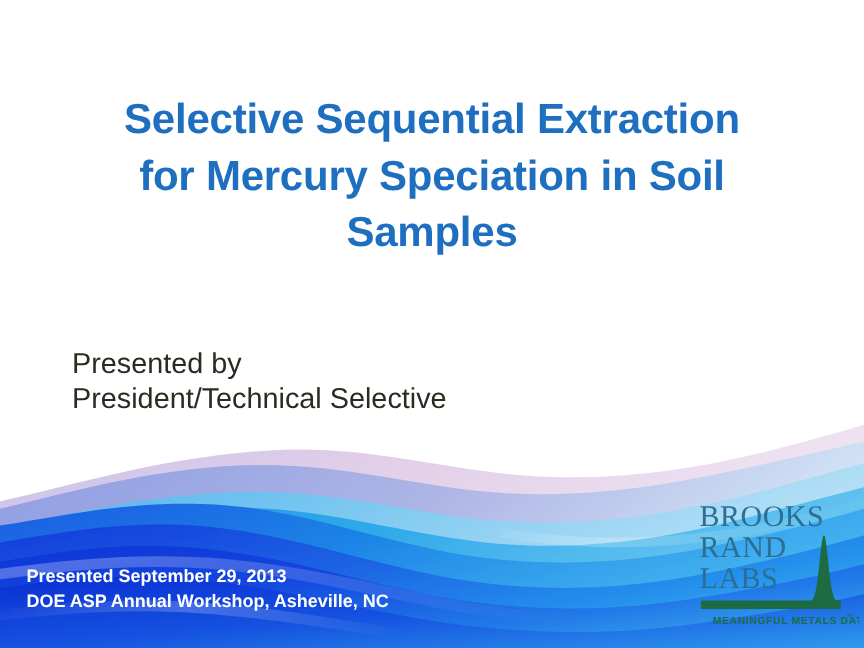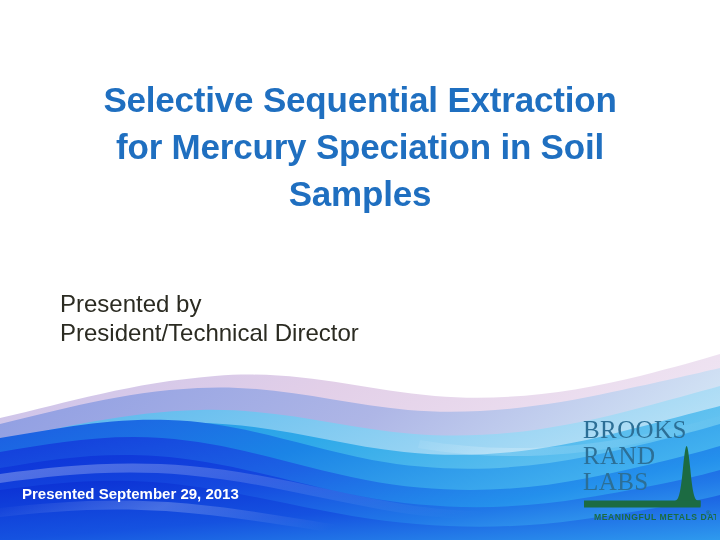--- a/index.html
+++ b/index.html
@@ -63,21 +63,21 @@
     font-size: 24px;
     line-height: 29px;
     color: #2B2B22;
     white-space: nowrap;
   }
 
   
   .footer-block {
     position: absolute;
     left: 22px;
-    top: 483px;
+    top: 470px;
     z-index: 6;
   }
   .footer-line {
     font-family: "Liberation Sans", sans-serif;
     font-weight: bold;
     font-size: 15px;
     line-height: 21px;
     color: #ffffff;
     white-space: nowrap;
   }
@@ -196,25 +196,26 @@
   </svg>
 
   <div class="title-block">
     <div class="title-line">Selective Sequential Extraction</div>
     <div class="title-line">for Mercury Speciation in Soil</div>
     <div class="title-line">Samples</div>
   </div>
 
   <div class="presenter-block">
     <div class="presenter-line">Presented by</div>
-    <div class="presenter-line">President/Technical Director</div>
+    <div class="presenter-line">President/Technical Selective</div>
   </div>
 
   <div class="footer-block">
     <div class="footer-line">Presented September 29, 2013</div>
+    <div class="footer-line">DOE ASP Annual Workshop, Asheville, NC</div>
   </div>
 
   <svg id="logo" class="logo-svg" viewBox="0 0 136 112">
 
     <g>
       <path fill="#1C6B42" d="M95.5,84.5 C99.5,84.5 101.2,70 103.0,52.0 C104.2,40.0 105.4,30.0 106.6,30.0
            C107.8,30.0 109.0,40.0 110.2,52.0 C112.0,70 113.7,84.5 117.7,84.5
            L120.5,84.5 L120.5,90.5 L95.5,90.5 Z"></path>
       <path fill="#1C6B42" d="M4,84.5 L100,84.5 L100,91.5 L4,91.5 Z"></path>
       <path fill="#1C6B42" d="M100,84.5 L120.5,84.5 L120.5,91.5 L100,91.5 Z"></path>

